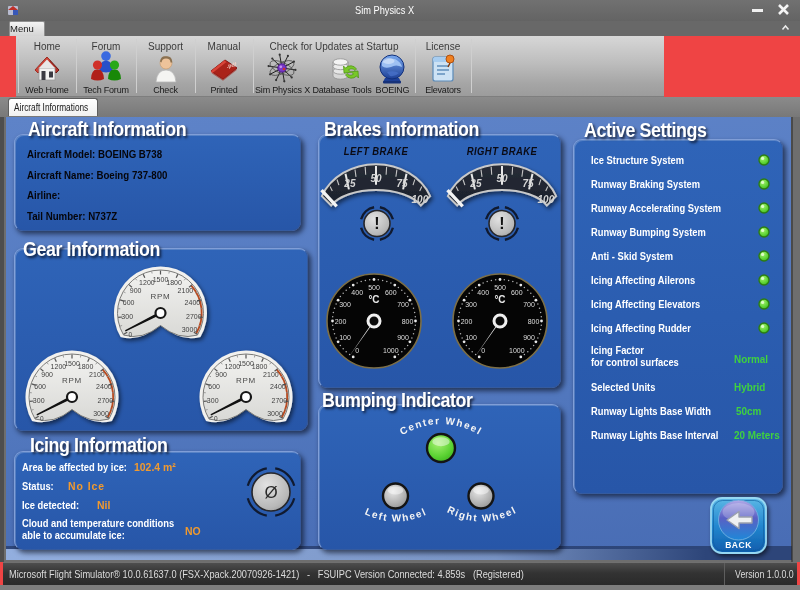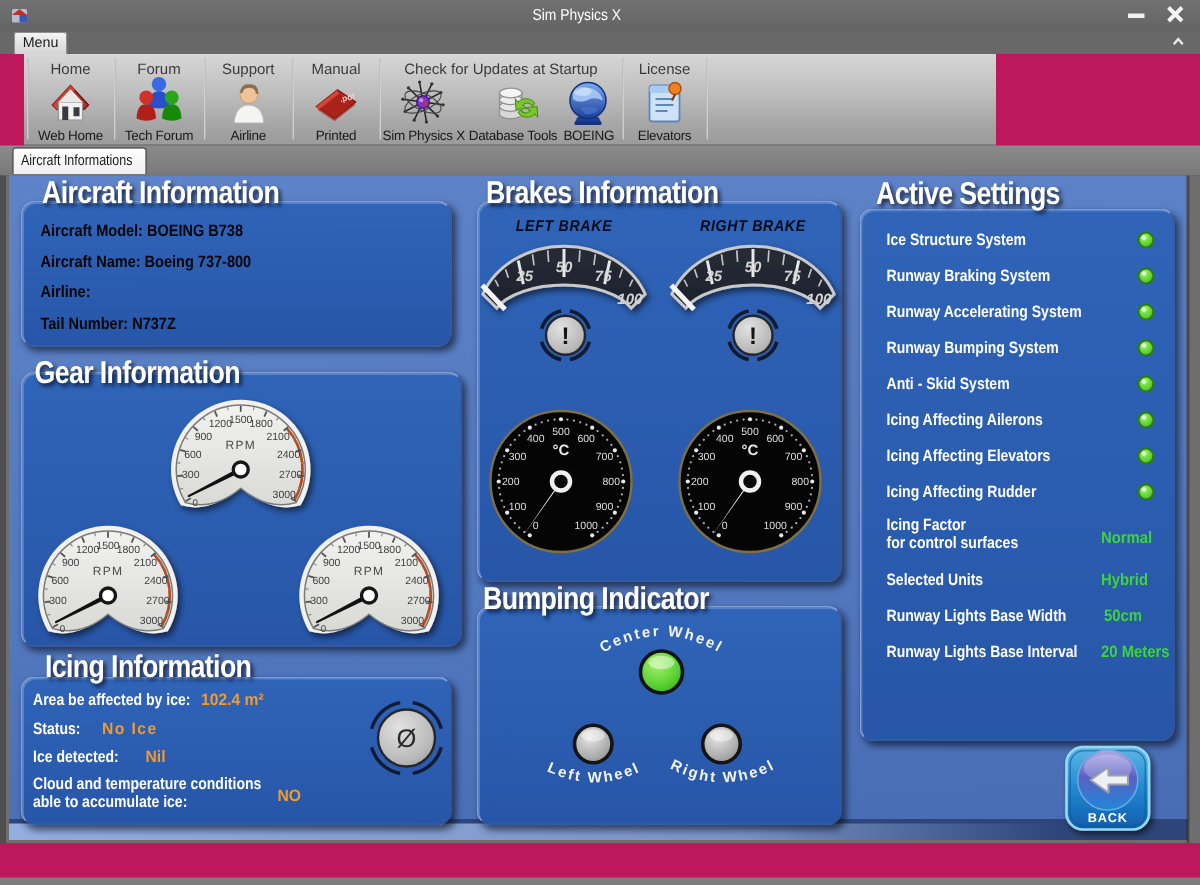--- a/index.html
+++ b/index.html
@@ -1,23 +1,23 @@
 <!DOCTYPE html>
 <html><head><meta charset="utf-8">
 <style>
 * { margin:0; padding:0; box-sizing:border-box; }
 body { width:800px; height:590px; overflow:hidden; font-family:"Liberation Sans",sans-serif; }
-#app { position:relative; width:800px; height:590px; background:#be185d; }
+#app { position:relative; width:800px; height:590px; background:#ef4444; }
 .abs { position:absolute; }
 
 #title { left:0; top:0; width:800px; height:22px; background:linear-gradient(#717171,#636363); color:#fff; font-size:11px; }
 #title .t { position:absolute; left:355px; top:4px; font-size:10.5px; transform:scaleX(0.88); transform-origin:0 0; white-space:nowrap; }
 
 #menurow { left:0; top:21px; width:800px; height:15px; background:#686868; }
-#menutab { left:9px; top:21px; width:36px; height:15px; background:linear-gradient(#f4f4f4,#d4d4d4); border:1px solid #909090; border-bottom:none; border-radius:2px 2px 0 0; font-size:9.5px; color:#1a1a1a; text-align:center; line-height:14px; }
+#menutab { left:9px; top:21px; width:36px; height:15px; background:linear-gradient(#f4f4f4,#d4d4d4); border:1px solid #909090; border-bottom:none; border-radius:2px 2px 0 0; font-size:9.5px; color:#1a1a1a; line-height:14px; }
 
 #ribbon { left:16px; top:36px; width:648px; height:61px; background:linear-gradient(#d7d7d7,#bdbdbd 45%,#a5a5a5 80%,#9c9c9c); border-bottom:1px solid #7e7e7e; }
 .gsep { position:absolute; top:3px; height:54px; width:1px; background:#8e8e8e; border-right:1px solid #cfcfcf; }
 .glabel { position:absolute; top:5px; font-size:10px; color:#3b3b3b; text-align:center; }
 .cap { position:absolute; top:49px; font-size:9px; color:#1a1a1a; text-align:center; white-space:nowrap; letter-spacing:-0.2px; }
 
 #tabrow { left:0; top:97px; width:800px; height:20px; background:linear-gradient(#8b8b8b,#787878); }
 #atab { left:8px; top:98px; width:90px; height:18px; background:linear-gradient(#ffffff,#f0f0f0); border:1px solid #5e5e5e; border-bottom:none; border-radius:3px 3px 0 0; font-size:10px; color:#1a1a1a; line-height:18px; }
 #atab span { display:inline-block; transform:scaleX(0.83); transform-origin:0 50%; white-space:nowrap; margin-left:5px; }
 
@@ -159,21 +159,21 @@
 <line x1="-6" y1="-2" x2="6" y2="-2" stroke="#5a8ab8" stroke-width="1.4"></line>
 <line x1="-6" y1="2" x2="6" y2="2" stroke="#5a8ab8" stroke-width="1.4"></line>
 <line x1="-6" y1="6" x2="2" y2="6" stroke="#5a8ab8" stroke-width="1.4"></line>
 <circle cx="7" cy="-9" r="4" fill="#f08020" stroke="#b05010" stroke-width="1"></circle>
 <line x1="7" y1="-5" x2="5" y2="-1" stroke="#803808" stroke-width="1.4"></line>
 </g>
         </g>
       </svg>
   <div class="cap" style="left:2px;width:58px">Web Home</div>
   <div class="cap" style="left:60px;width:60px">Tech Forum</div>
-  <div class="cap" style="left:120px;width:59px">Airline</div>
+  <div class="cap" style="left:120px;width:59px">Check</div>
   <div class="cap" style="left:179px;width:58px">Printed</div>
   <div class="cap" style="left:237px;width:59px">Sim Physics X</div>
   <div class="cap" style="left:296px;width:60px">Database Tools</div>
   <div class="cap" style="left:356px;width:41px">BOEING</div>
   <div class="cap" style="left:399px;width:56px">Elevators</div>
 </div>
 <div class="abs" id="tabrow"></div>
 <div class="abs" id="atab"><span>Aircraft Informations</span></div>
 <div class="abs" id="content">
   <div id="bg"></div>
@@ -596,13 +596,18 @@
       <circle cx="762.6" cy="230.4" r="1.6" fill="#e8ffd8" opacity="0.85"></circle>
       <circle cx="764" cy="256" r="5" fill="url(#gledg)" stroke="#2c7c14" stroke-width="1.4"></circle>
       <circle cx="762.6" cy="254.4" r="1.6" fill="#e8ffd8" opacity="0.85"></circle>
       <circle cx="764" cy="280" r="5" fill="url(#gledg)" stroke="#2c7c14" stroke-width="1.4"></circle>
       <circle cx="762.6" cy="278.4" r="1.6" fill="#e8ffd8" opacity="0.85"></circle>
       <circle cx="764" cy="304" r="5" fill="url(#gledg)" stroke="#2c7c14" stroke-width="1.4"></circle>
       <circle cx="762.6" cy="302.4" r="1.6" fill="#e8ffd8" opacity="0.85"></circle>
       <circle cx="764" cy="328" r="5" fill="url(#gledg)" stroke="#2c7c14" stroke-width="1.4"></circle>
       <circle cx="762.6" cy="326.4" r="1.6" fill="#e8ffd8" opacity="0.85"></circle>
 </svg>
+<div class="abs" id="status">
+  <div class="abs" style="left:6px;top:5px;transform:scaleX(0.84);transform-origin:0 0;white-space:nowrap">Microsoft Flight Simulator® 10.0.61637.0 (FSX-Xpack.20070926-1421) &nbsp; - &nbsp; FSUIPC Version Connected: 4.859s &nbsp; (Registered)</div>
+  <div class="abs" style="left:721px;top:0;width:1px;height:23px;background:#1e1e1e;border-right:1px solid #5e5e5e"></div>
+  <div class="abs" style="left:732px;top:5px;white-space:nowrap;transform:scaleX(0.8);transform-origin:0 0">Version 1.0.0.0</div>
+</div>
 <div class="abs" id="frame-b"></div>
 </div>
 </body></html>

